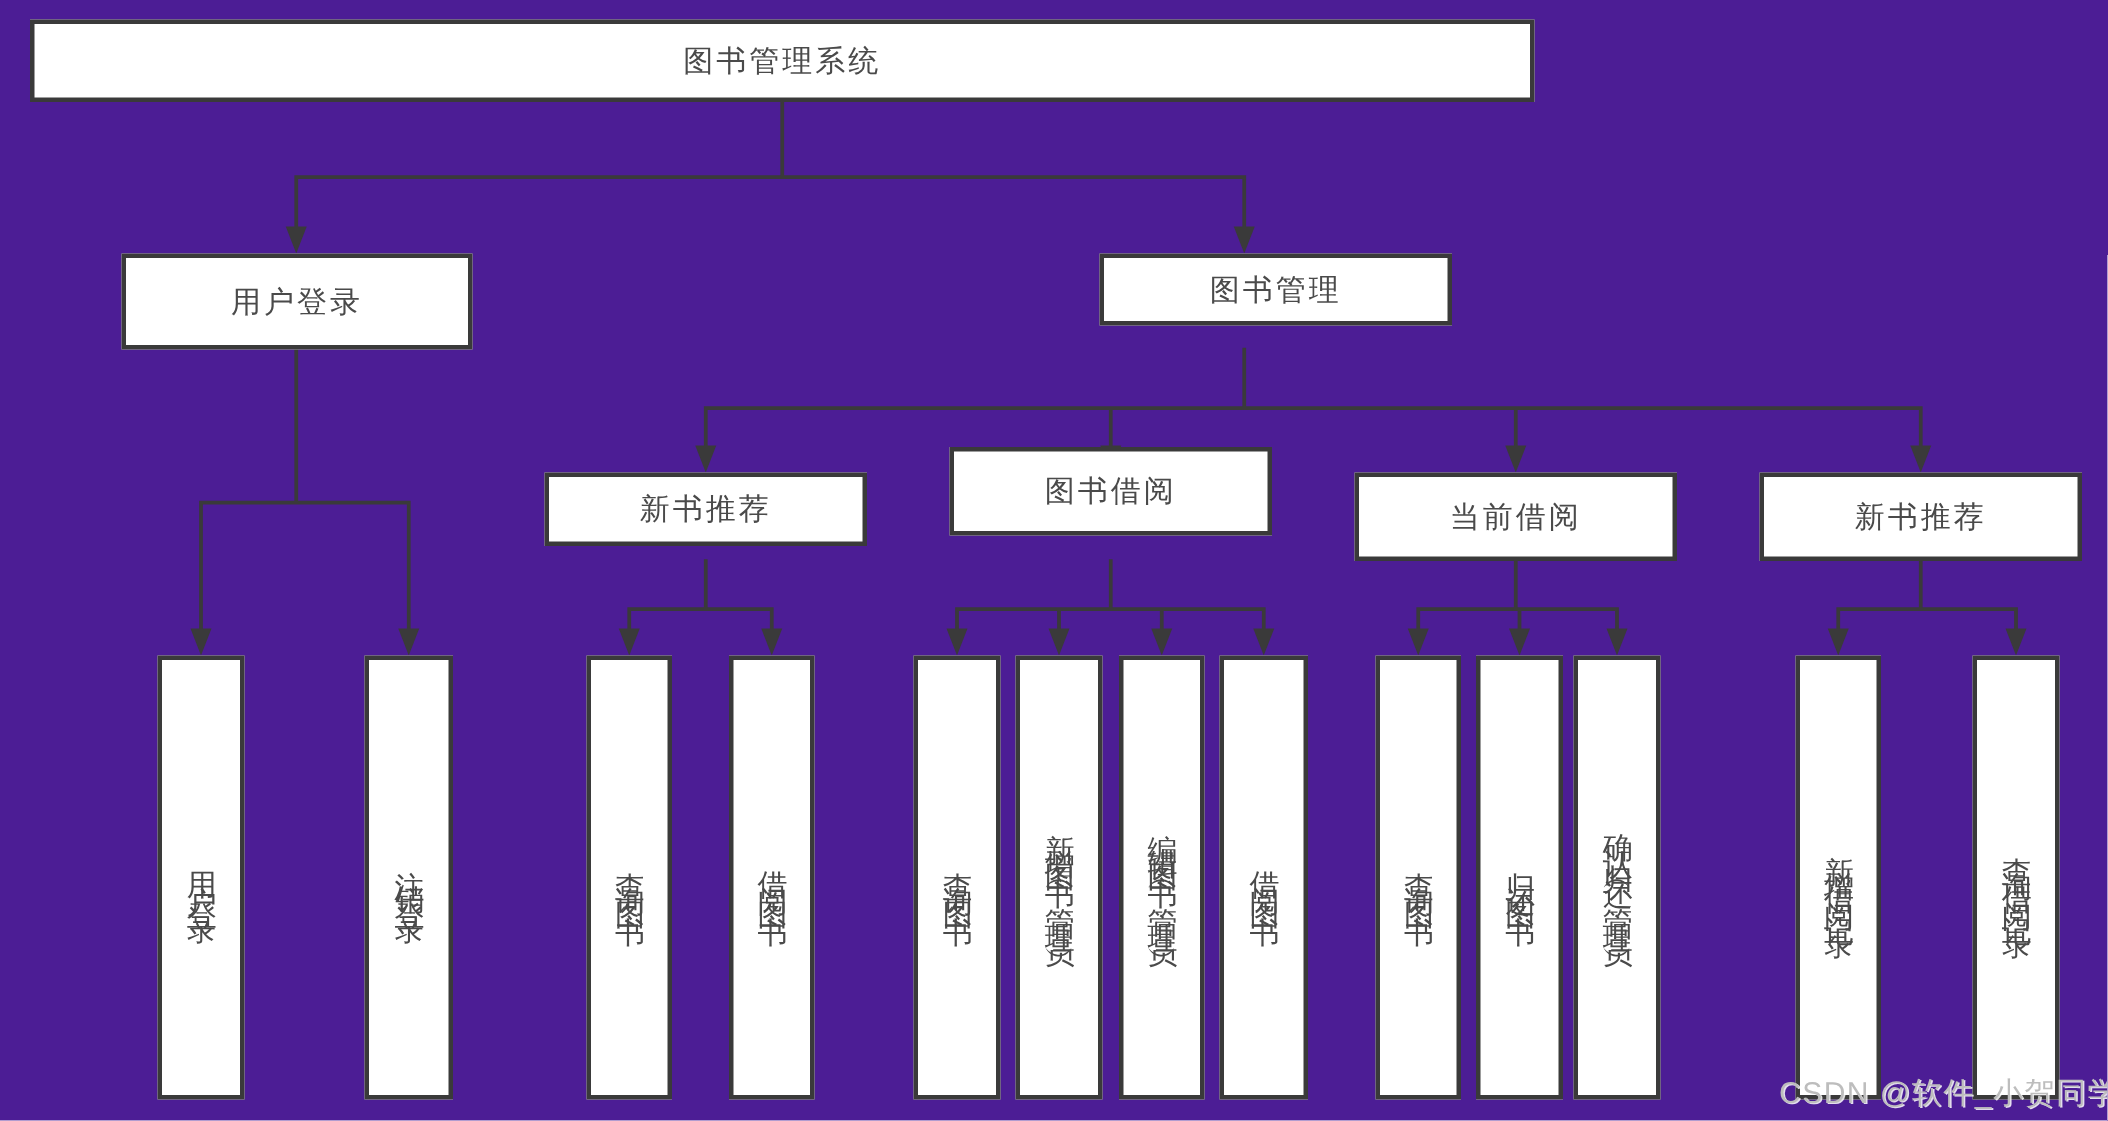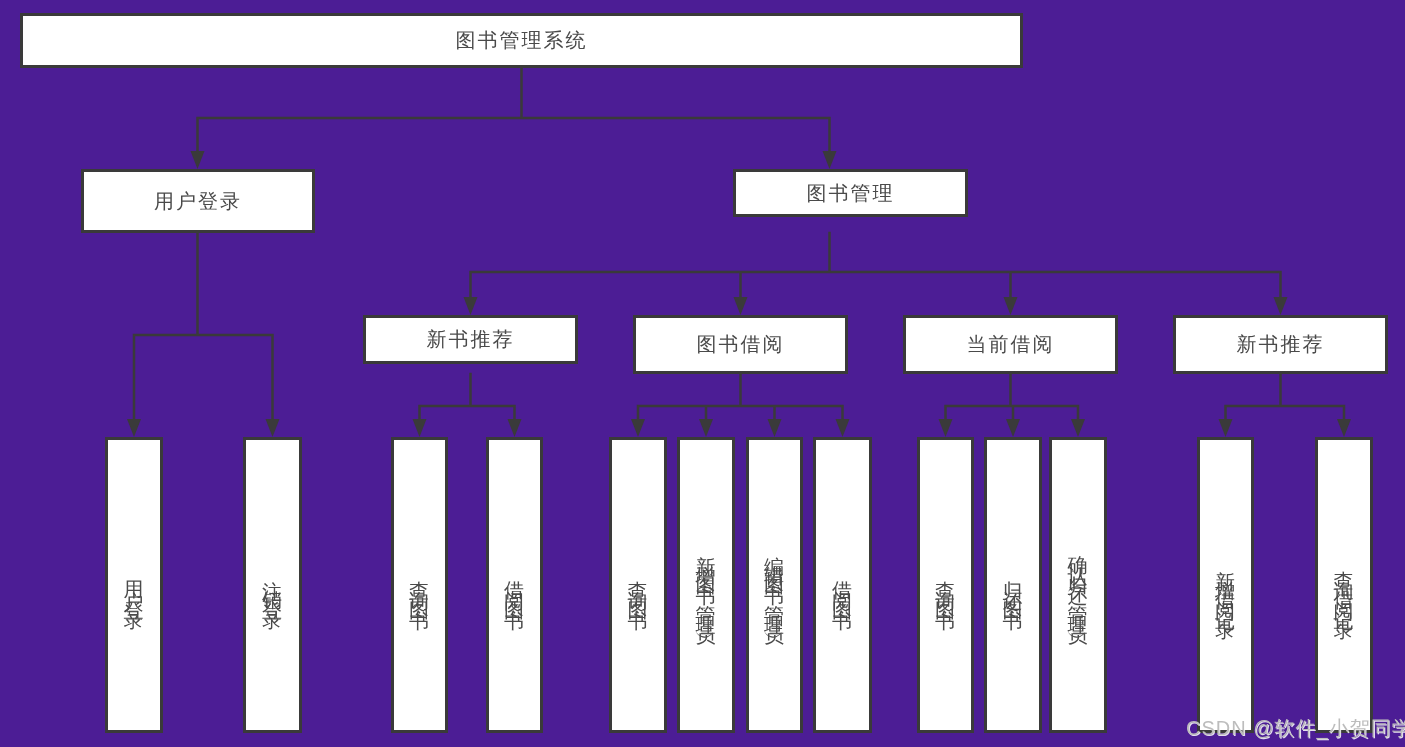--- a/index.html
+++ b/index.html
@@ -93,21 +93,21 @@
   <div class="node" style="left:81px;top:169px;width:234px;height:64px;">
     <span>用户登录</span>
   </div>
   <div class="node" style="left:712px;top:169px;width:235px;height:48px;margin-left:21px;">
     <span>图书管理</span>
   </div>
 
   <div class="node" style="left:363px;top:315px;width:215px;height:49px;">
     <span>新书推荐</span>
   </div>
-  <div class="node" style="left:633px;top:315px;width:215px;height:59px;">
+  <div class="node" style="left:633px;top:298px;width:215px;height:59px;">
     <span>图书借阅</span>
   </div>
   <div class="node" style="left:903px;top:315px;width:215px;height:59px;align-items:center;">
     <span>当前借阅</span>
   </div>
   <div class="node" style="left:1173px;top:315px;width:215px;height:59px;">
     <span>新书推荐</span>
   </div>
 
   <div class="vnode" style="left:105px;top:437px;width:58px;height:296px;">

